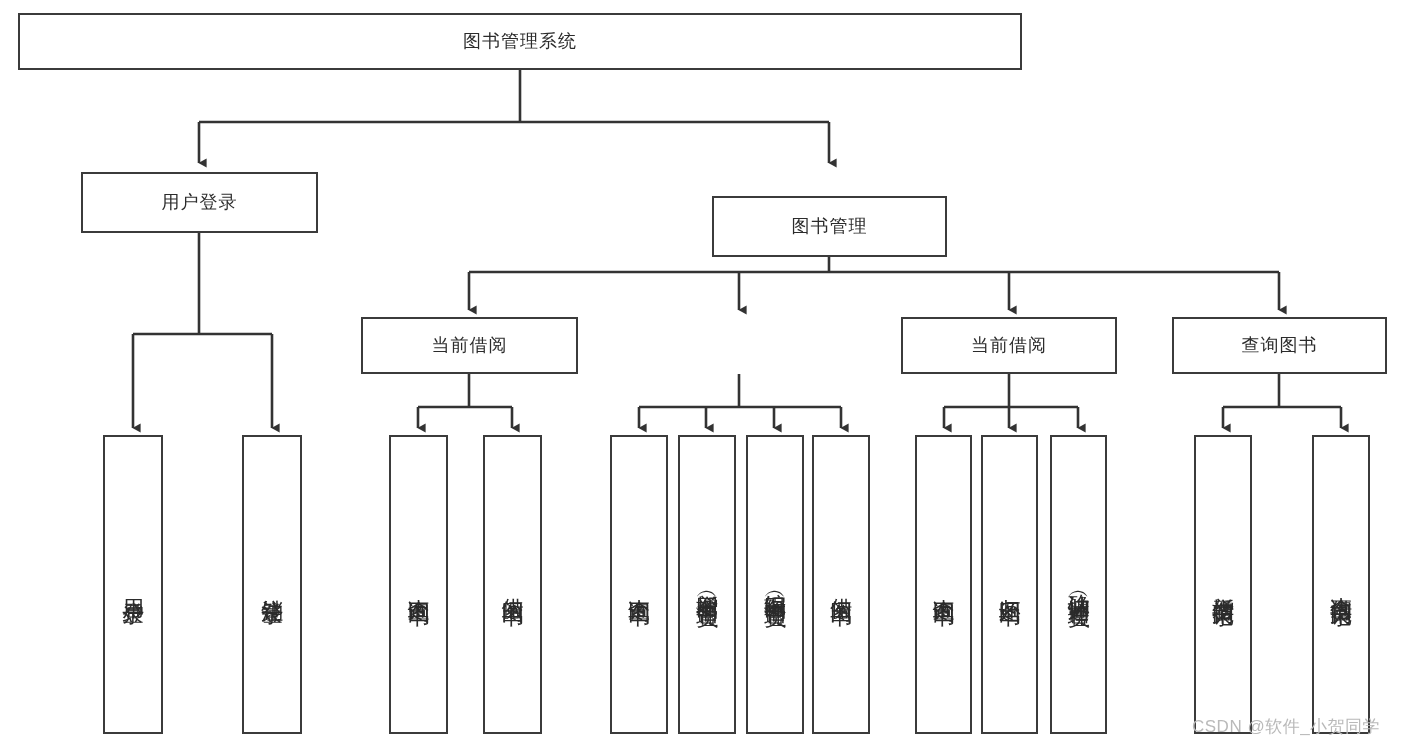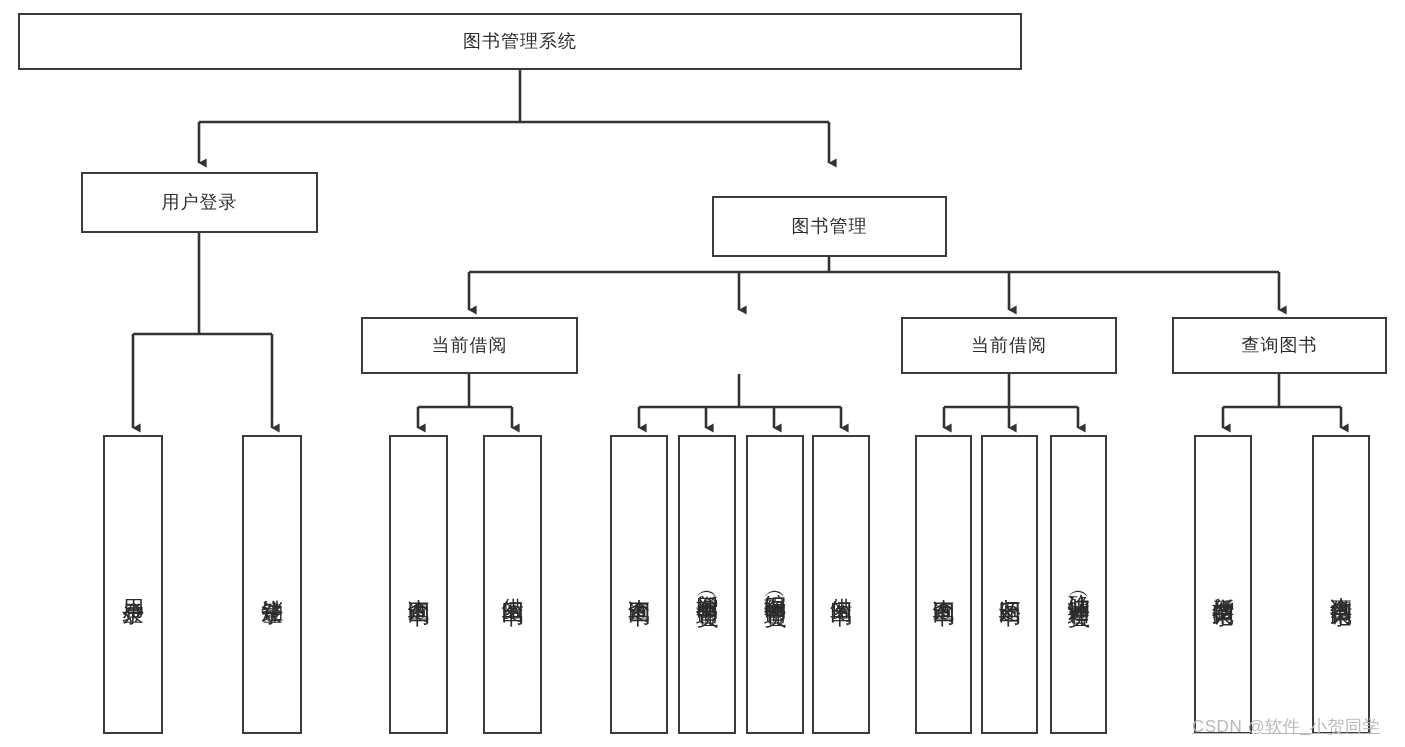--- a/index.html
+++ b/index.html
@@ -57,21 +57,20 @@
     line-height: 1.12;
     letter-spacing: 2px;
     max-height: 268px;
   }
   .watermark {
     position: absolute;
     font-size: 17px;
     color: #b9b9b9;
     white-space: nowrap;
     letter-spacing: 0.5px;
-    text-decoration: underline;
   }
 </style>
 </head>
 <body>
 
 <div id="canvas">
 
   <svg class="wires" viewBox="0 0 1405 747">
     <defs>
       <marker id="arrow" markerWidth="10" markerHeight="10" refX="4.6" refY="7.6" orient="auto" markerUnits="userSpaceOnUse">

